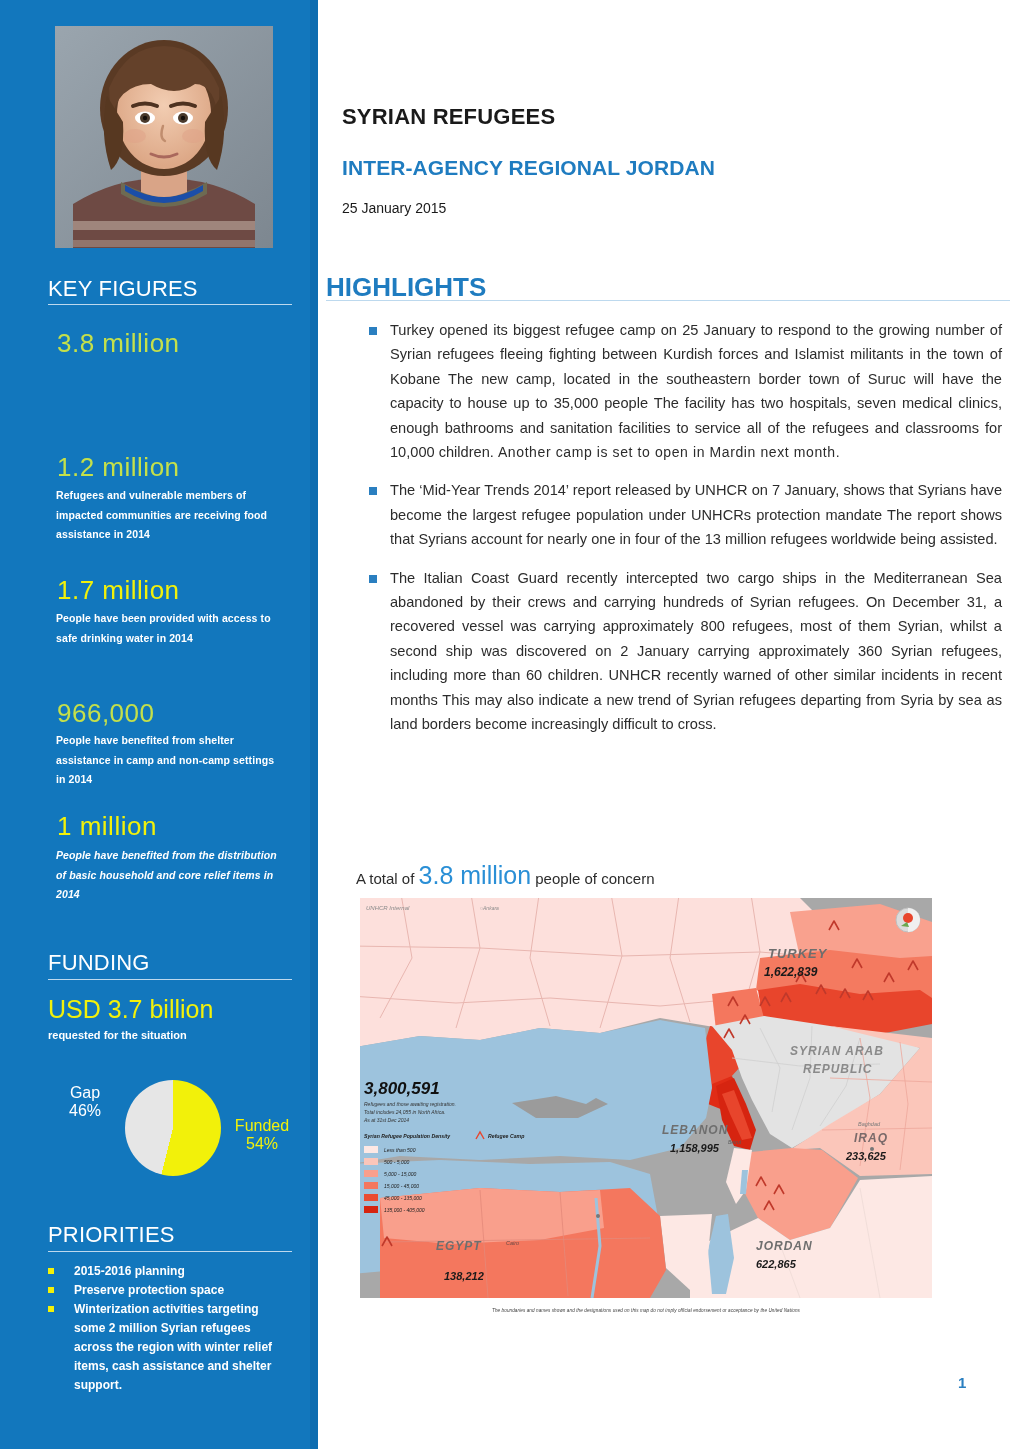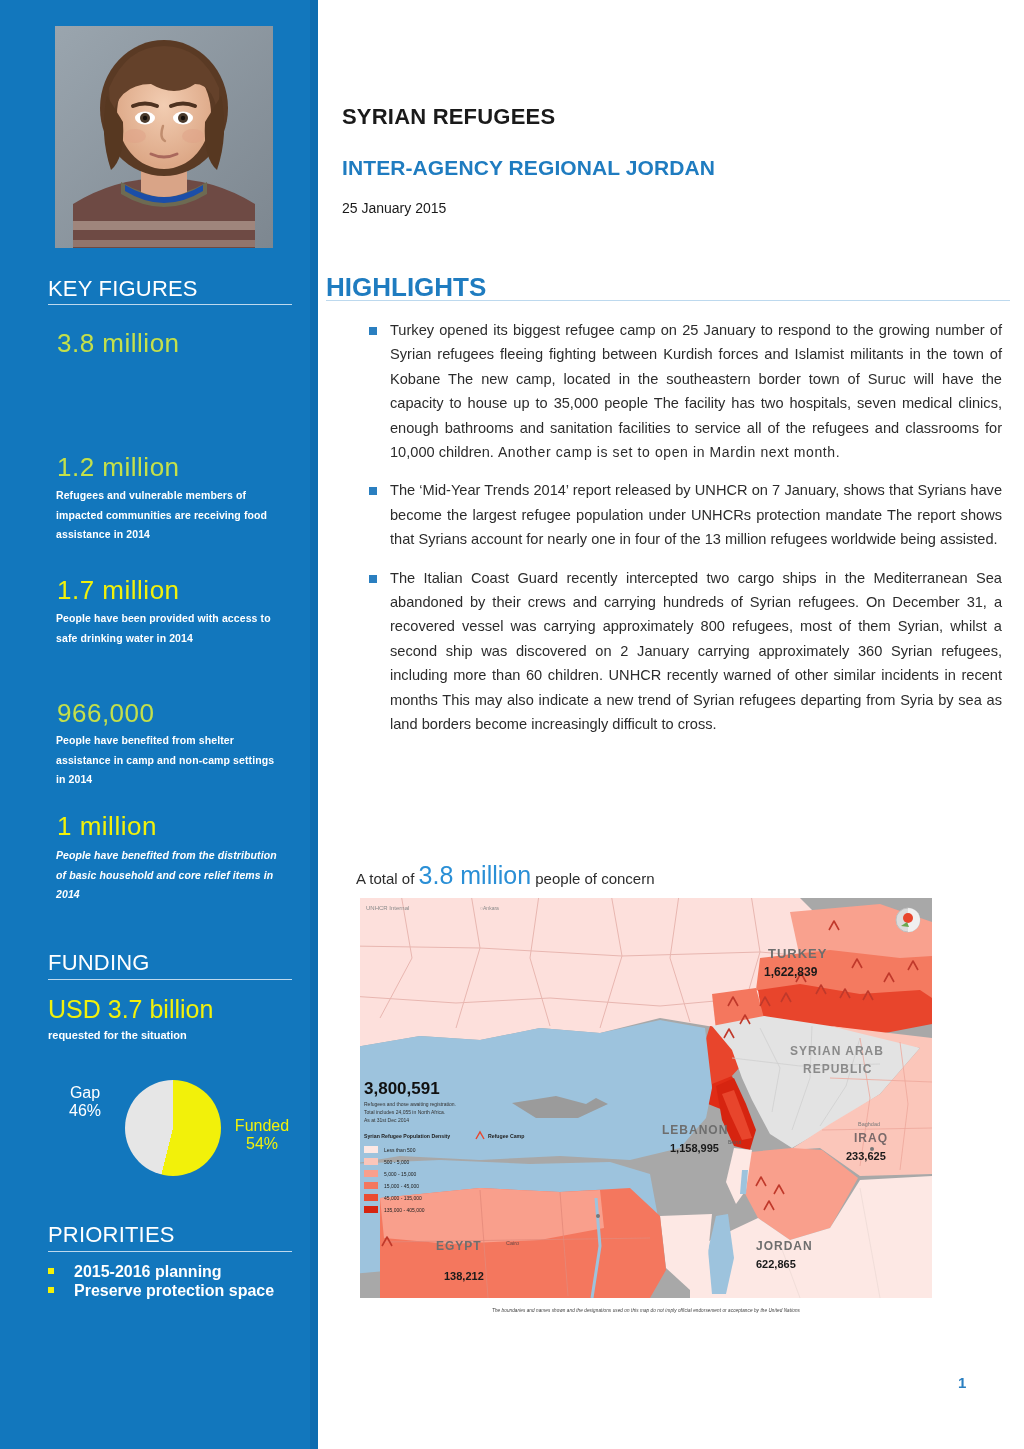--- a/index.html
+++ b/index.html
@@ -77,21 +77,21 @@
     background: conic-gradient(from 0deg, #f2f10a 0deg 194deg, #e6e6e6 194deg 360deg);
     transform: rotate(0deg);
   }
   .pie-label { position:absolute; font-size:16px; font-weight:normal; text-align:center; line-height:18px; }
   .pie-label.gap { left:55px; top:1084px; width:60px; color:#ffffff; }
   .pie-label.funded { left:226px; top:1117px; width:72px; color:#f2f10a; text-align:center; }
 
   .prio-list { position:absolute; left:48px; top:1262px; width:240px; }
   .prio-item {
     position:relative;
-    font-size:16px; line-height:19px; font-weight:bold; color:#ffffff;
+    font-size:12px; line-height:19px; font-weight:bold; color:#ffffff;
     padding-left:26px; margin-bottom:0px;
   }
   .prio-item::before {
     content:""; position:absolute; left:0px; top:6px;
     width:6px; height:6px; background:#f2f10a;
   }
 
   
   #main { position:absolute; left:318px; top:0; width:706px; height:1449px; background:#fff; }
 
@@ -137,20 +137,21 @@
     font-size:15px; color:#2c2c2c; white-space:nowrap;
   }
   #total-line .big { font-size:25px; color:#2a8fd6; }
 
   
   #map {
     position:absolute; left:42px; top:898px;
     width:572px; height:400px;
     background:#fef9c3;
     overflow:hidden;
+    font-style:italic;
   }
   #map svg { display:block; }
 
   #map-disclaimer {
     position:absolute; left:42px; top:1308px; width:572px;
     font-size:4.6px; color:#3a3a3a; text-align:center;
     font-style:italic; letter-spacing:.1px;
   }
 
   #page-num {
@@ -248,20 +249,21 @@
   <div class="pie-label funded">
     <span>Funded</span><br>
     <span>54%</span>
   </div>
 
   <div class="side-head" style="left:48px; top:1222px;">PRIORITIES</div>
   <div class="side-rule" style="left:48px; top:1251px; width:244px;"></div>
   <div class="prio-list">
     <div class="prio-item">2015-2016 planning</div>
     <div class="prio-item">Preserve protection space</div>
+    <div class="prio-item">Winterization activities targeting some 2 million Syrian refugees across the region with winter relief items, cash assistance and shelter support.</div>
   </div>
 </div>
 
 <div id="main">
 
   <div id="title1">SYRIAN REFUGEES</div>
   <div id="title2">INTER-AGENCY REGIONAL JORDAN</div>
   <div id="subdate">25 January 2015</div>
 
   <div id="hl-head">HIGHLIGHTS</div>

